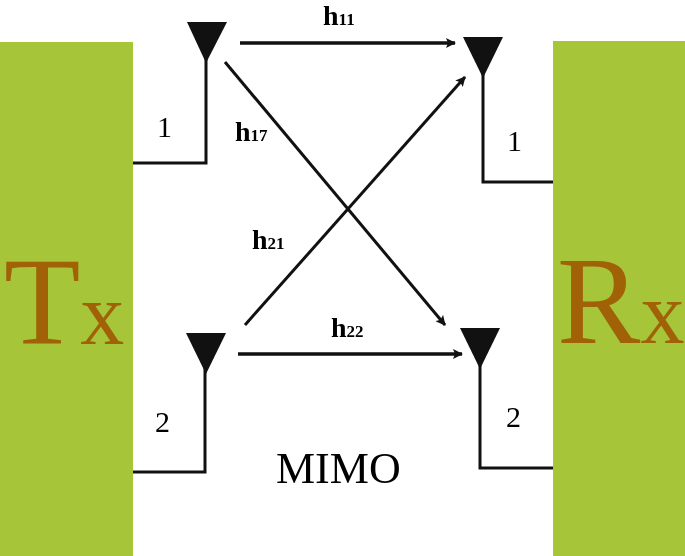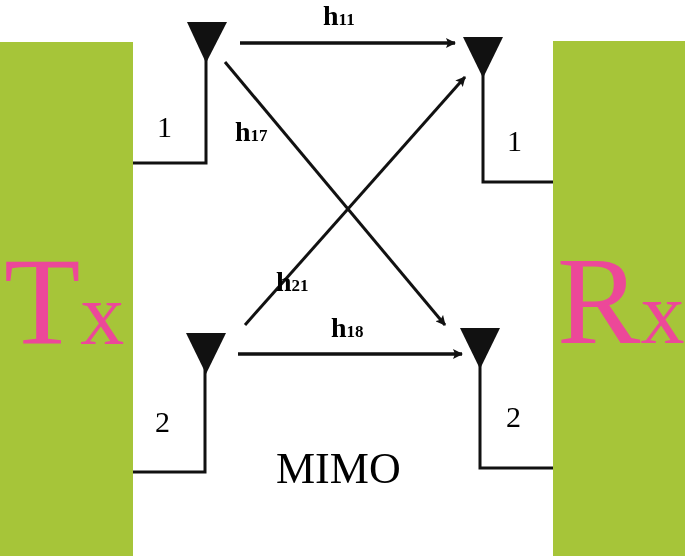--- a/index.html
+++ b/index.html
@@ -1,20 +1,20 @@
 <!DOCTYPE html>
 <html><head>
 <meta charset="utf-8">
 <style>
   html, body { margin:0; padding:0; background:#ffffff; }
   body { width:685px; height:556px; position:relative; overflow:hidden; font-family:"Liberation Serif", serif; }
   .box { position:absolute; background:#a6c539; }
   #tx { left:0; top:42px; width:133px; height:514px; }
   #rx { left:553px; top:41px; width:132px; height:515px; }
-  .big { position:absolute; font-family:"Liberation Serif", serif; color:#ec4899; font-size:125px; line-height:1; }
+  .big { position:absolute; font-family:"Liberation Serif", serif; color:#a16207; font-size:125px; line-height:1; }
   .big .sm { font-size:88px; }
   svg { position:absolute; left:0; top:0; }
   .lbl { position:absolute; font-family:"Liberation Serif", serif; color:#000000; }
   .num { font-size:30px; }
   .h { font-weight:bold; font-size:28px; }
   .h sub { font-size:17px; vertical-align:baseline; position:relative; top:0; }
   .mimo { font-size:44px;margin-left:8px; }
 </style>
 </head>
 <body>
@@ -57,16 +57,16 @@
   </g>
 </svg>
 
 <div class="lbl num" style="left:157px; top:110px;">1</div>
 <div class="lbl num" style="left:155px; top:405px;">2</div>
 <div class="lbl num" style="left:507px; top:124px;">1</div>
 <div class="lbl num" style="left:506px; top:400px;">2</div>
 
 <div class="lbl h" style="left:323px; top:0px;"><span>h</span><sub>11</sub></div>
 <div class="lbl h" style="left:235px; top:116px;"><span>h</span><sub>17</sub></div>
-<div class="lbl h" style="left:276px; top:224px;margin-top:42px;"><span>h</span><sub>21</sub></div>
-<div class="lbl h" style="left:331px; top:312px;"><span>h</span><sub>18</sub></div>
+<div class="lbl h" style="left:252px; top:224px;"><span>h</span><sub>21</sub></div>
+<div class="lbl h" style="left:331px; top:312px;"><span>h</span><sub>22</sub></div>
 
 <div class="lbl mimo" style="left:268px; top:443px;">MIMO</div>
 
 </body></html>

